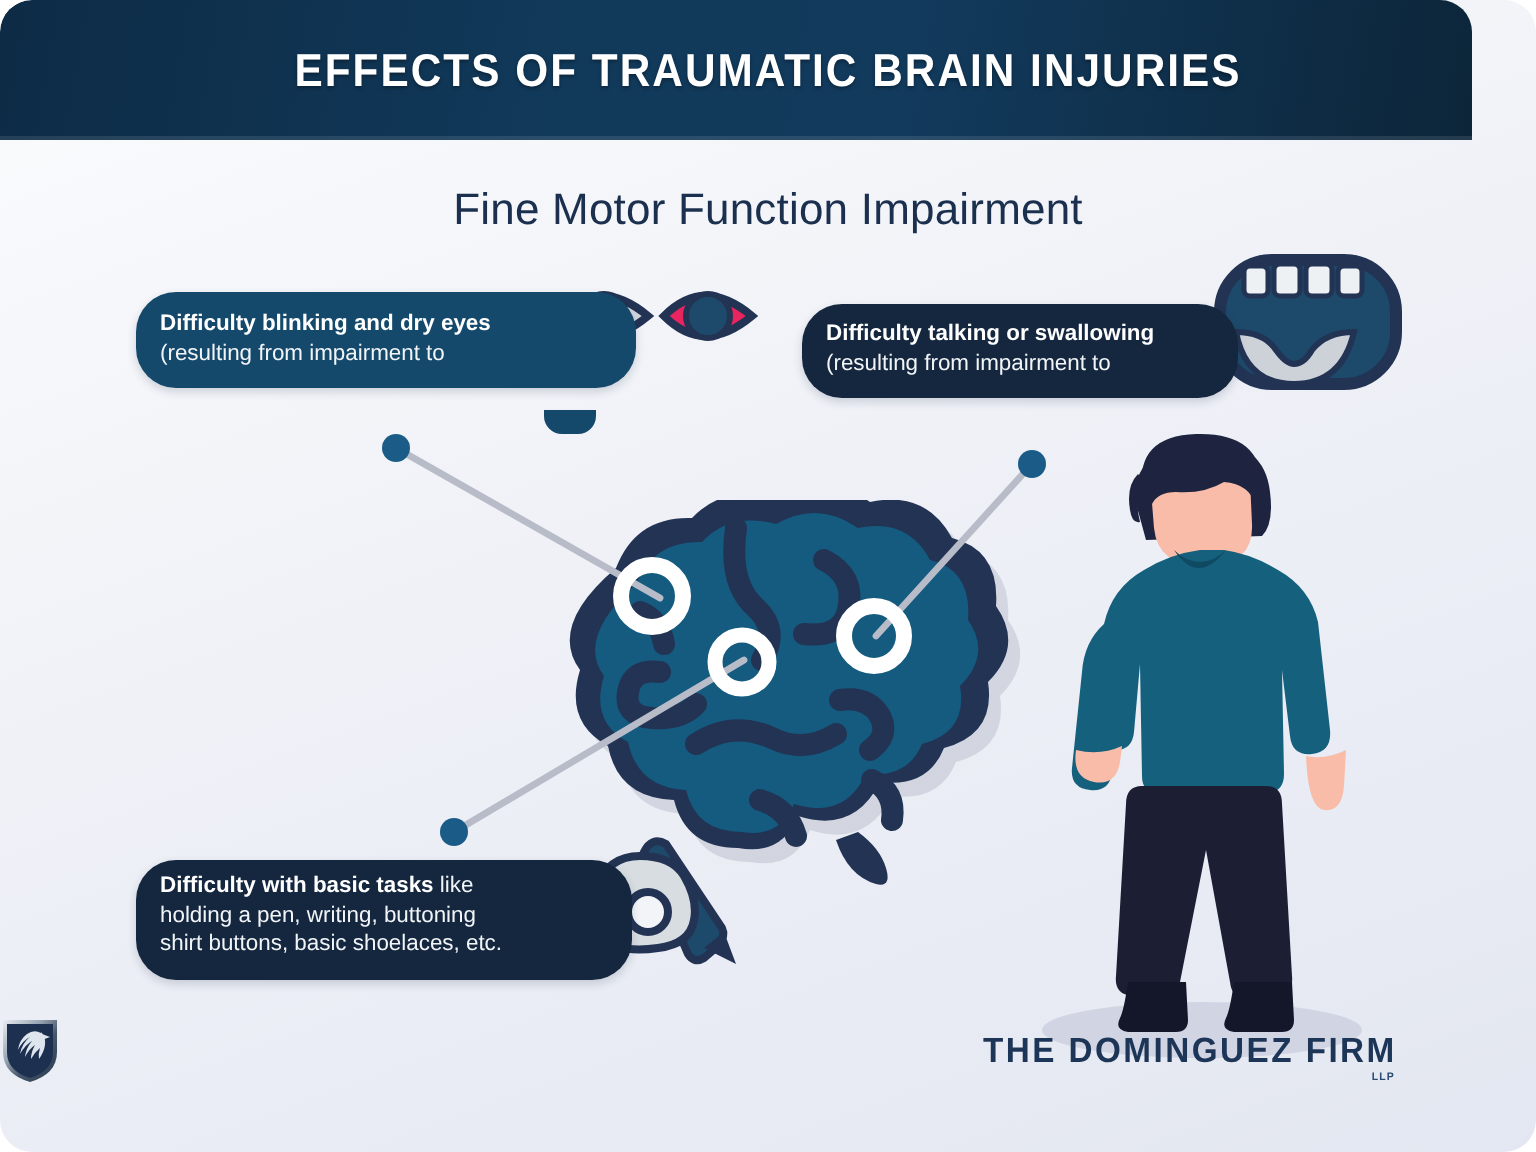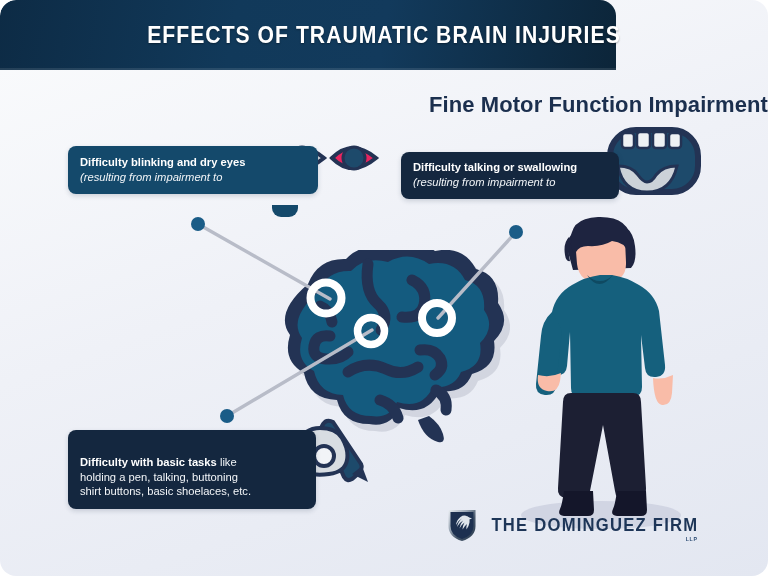--- a/index.html
+++ b/index.html
@@ -20,21 +20,21 @@
     height: 576px;
     background: linear-gradient(160deg, #fbfcfd 0%, #eff1f7 45%, #e3e7f1 100%);
     border-radius: 16px;
     overflow: hidden;
   }
 
   
   .header-bar {
     position: absolute;
     left: 0; top: 0;
-    width: 616px;
+    width: 736px;
     height: 70px;
     background: linear-gradient(100deg, #0d2b45 0%, #11395a 38%, #123a5c 62%, #0c2539 100%);
     border-top-left-radius: 16px;
     border-top-right-radius: 16px;
   }
   .header-bar::after {
     content: "";
     position: absolute;
     left: 0; bottom: 0;
     width: 100%;
@@ -56,67 +56,66 @@
     transform: scaleX(0.92);
     text-shadow: 0 1px 2px rgba(0,0,0,0.35);
   }
 
   
   .subtitle {
     position: absolute;
     left: 0;
     top: 92px;
     width: 768px;
-    text-align: right;
+    text-align: center;
     color: #1b2f4e;
     font-size: 22px;
-    font-weight: 700;
+    font-weight: 400;
     letter-spacing: 0.1px;
   }
 
   
   .callout {
     position: absolute;
-    border-radius: 8px;
+    border-radius: 20px;
     box-shadow: 0 2px 5px rgba(30,45,70,0.18);
     box-sizing: border-box;
   }
   .callout .c-line {
     color: #f2f5f8;
     font-size: 11.2px;
     line-height: 14.5px;
     white-space: nowrap;
   }
   .callout .c-head {
     font-weight: 700;
     color: #ffffff;
   }
   .callout .c-ital {
-    font-style: italic;
   }
 
   #callout-eyes {
     left: 68px;
     top: 146px;
     width: 250px;
     padding: 9px 12px 10px 12px;
     background: #14496b;
   }
   #callout-mouth {
     left: 401px;
     top: 152px;
     width: 218px;
     padding: 8px 1px 10px 12px;
     background: #14273f;
   }
   #callout-tasks {
     left: 68px;
     top: 430px;
     width: 248px;
-    padding: 25px 12px 10px 12px;
+    padding: 6px 12px 10px 12px;
     background: #14273f;
   }
   #callout-tasks .c-line { font-size: 11.2px; }
 
   
   .notch {
     position: absolute;
     width: 26px;
     height: 12px;
     background: #14496b;
@@ -138,21 +137,21 @@
   }
 
   
   .logo-wrap {
     position: absolute;
     left: 0;
     top: 508px;
     width: 704px;
     display: flex;
     align-items: center;
-    justify-content: flex-end;
+    justify-content: space-between;
     gap: 9px;
   }
   .logo-text {
     color: #1d3557;
     font-family: "Liberation Sans Narrow", "Liberation Sans", sans-serif;
     font-size: 17.5px;
     font-weight: 700;
     letter-spacing: 1.3px;
     position: relative;
     transform: scaleX(0.95);
@@ -279,21 +278,21 @@
   </div>
   <div class="notch" style="left:272px; top:205px;"></div>
 
   <div class="callout" id="callout-mouth">
     <div class="c-line c-head">Difficulty talking or swallowing</div>
     <div class="c-line c-ital">(resulting from impairment to</div>
   </div>
 
   <div class="callout" id="callout-tasks">
     <div class="c-line"><span class="c-head">Difficulty with basic tasks</span><span> like</span></div>
-    <div class="c-line">holding a pen, talking, buttoning</div>
+    <div class="c-line">holding a pen, writing, buttoning</div>
     <div class="c-line">shirt buttons, basic shoelaces, etc.</div>
   </div>
 
   <div class="logo-wrap">
     <svg width="30" height="34" viewBox="0 0 30 34">
       <defs>
         <linearGradient id="shieldGrad" x1="0" y1="0" x2="1" y2="1">
           <stop offset="0%" stop-color="#e9edf2"></stop>
           <stop offset="35%" stop-color="#9aa6b4"></stop>
           <stop offset="60%" stop-color="#46566a"></stop>

